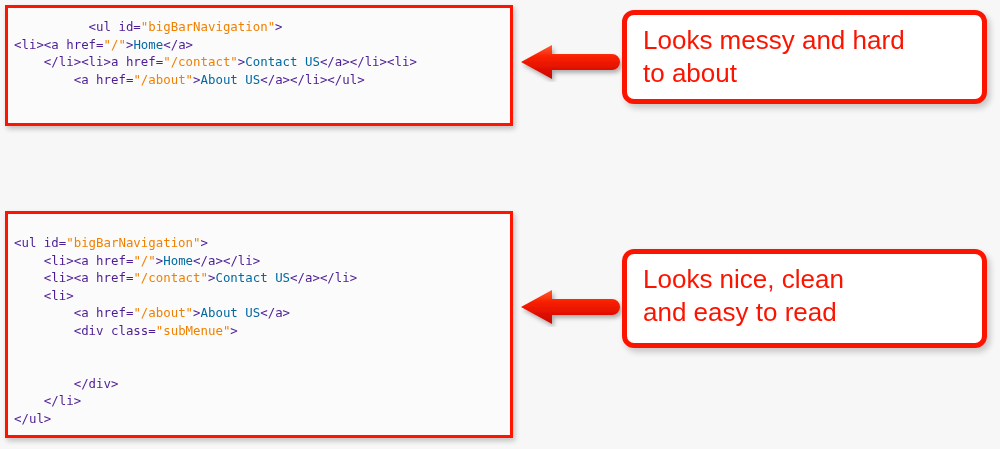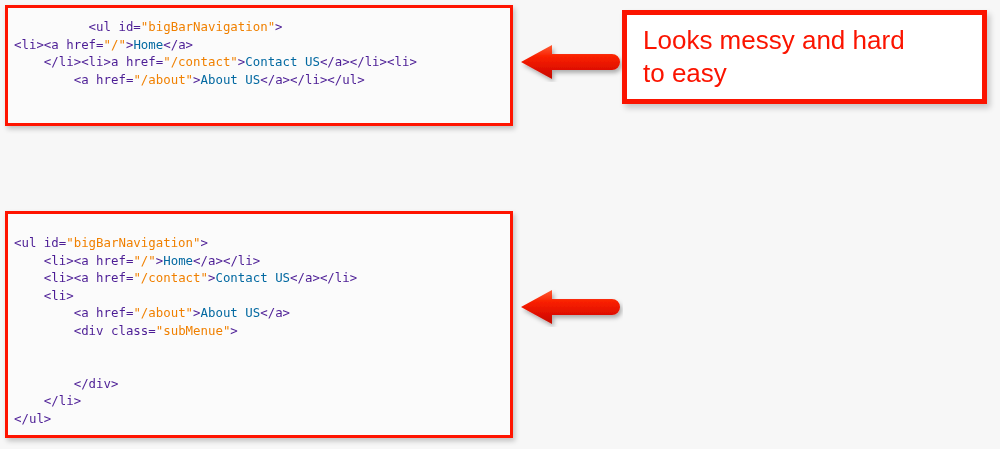--- a/index.html
+++ b/index.html
@@ -58,21 +58,21 @@
   }
   .tok-tag  { color: #4c1d95; }
   .tok-str  { color: #f08000; }
   .tok-txt  { color: #0369a1; }
 
   
   .callout {
     position: absolute;
     background: #ffffff;
     border: 5px solid #fb1400;
-    border-radius: 0;
+    border-radius: 12px;
     box-sizing: border-box;
     box-shadow: 3px 4px 6px rgba(0,0,0,0.20);
     color: #fb1400;
     font-family: "Liberation Sans", sans-serif;
     font-size: 26px;
     line-height: 33px;
     padding: 9px 14px 9px 16px;
     overflow: hidden;
   }
   #callout-messy {
@@ -160,17 +160,21 @@
         <filter id="afClean" x="-30%" y="-30%" width="180%" height="190%">
           <feDropShadow dx="2" dy="3" stdDeviation="2" flood-color="#000000" flood-opacity="0.30"></feDropShadow>
         </filter>
       </defs>
       <path filter="url(#afClean)" fill="url(#agClean)" d="M3,20 L34,3 L34,12 L94,12 A8,8 0 0 1 94,28 L34,28 L34,37 Z"></path>
     </svg>
   </div>
 
   <div class="callout" id="callout-messy">
     <span class="callout-line">Looks messy and hard</span>
-    <span class="callout-line">to easy</span>
+    <span class="callout-line">to about</span>
   </div>
 
+  <div class="callout" id="callout-clean">
+    <span class="callout-line">Looks nice, clean</span>
+    <span class="callout-line">and easy to read</span>
+  </div>
 
 </div>
 
 </body></html>

